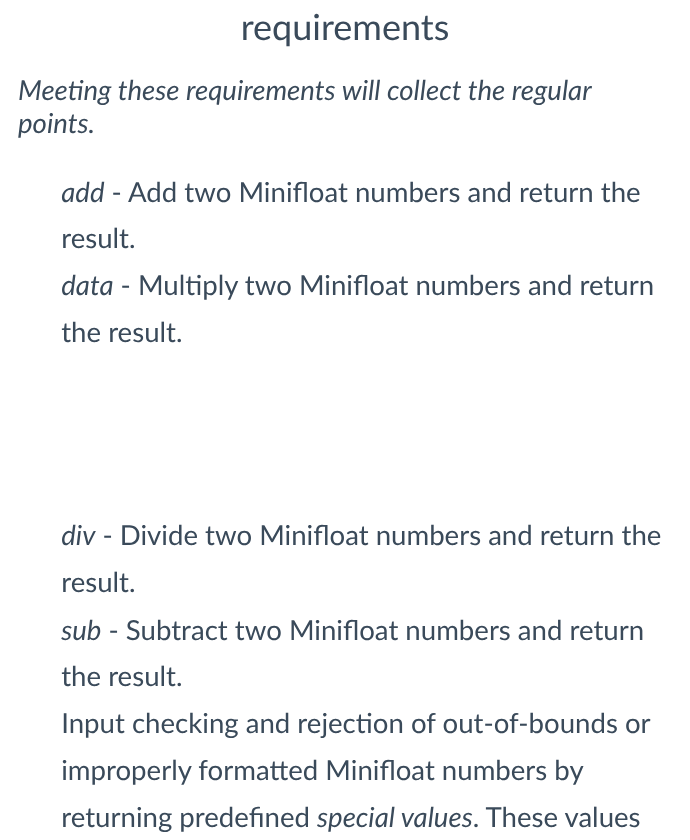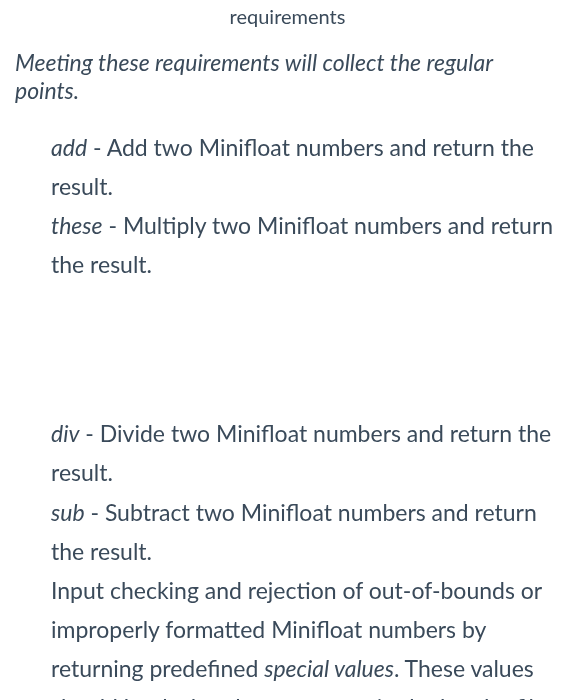--- a/index.html
+++ b/index.html
@@ -8,21 +8,21 @@
       box-sizing: border-box;
     }
     body {
       font-family: 'Segoe UI', 'Lato', -apple-system, BlinkMacSystemFont, sans-serif;
       color: #3a4a5a;
       background: #ffffff;
       width: 575px;
       padding: 0 15px;
     }
     .heading {
-      font-size: 20px;
+      font-size: 30px;
       font-weight: 400;
       text-align: center;
       padding: 4px 0 20px 0;
       color: #3a4a5a;
     }
     .intro {
       font-style: italic;
       font-size: 23px;
       color: #3a4a5a;
       margin-bottom: 24px;
@@ -68,21 +68,21 @@
 
 <p class="intro">Meeting these requirements will collect the regular points.</p>
 
 <div class="content">
 
   <div class="block">
     <span class="op-name">add</span><span> - </span><span>Add two Minifloat numbers and return the result.</span>
   </div>
 
   <div class="block">
-    <span class="op-name">these</span><span> - </span><span>Multiply two Minifloat numbers and return the result.</span>
+    <span class="op-name">data</span><span> - </span><span>Multiply two Minifloat numbers and return the result.</span>
   </div>
 
   <div class="gap"></div>
 
 
   <div class="block">
     <span class="op-name">div</span><span> - </span><span>Divide two Minifloat numbers and return the result.</span>
   </div>
 
   <div class="block">

